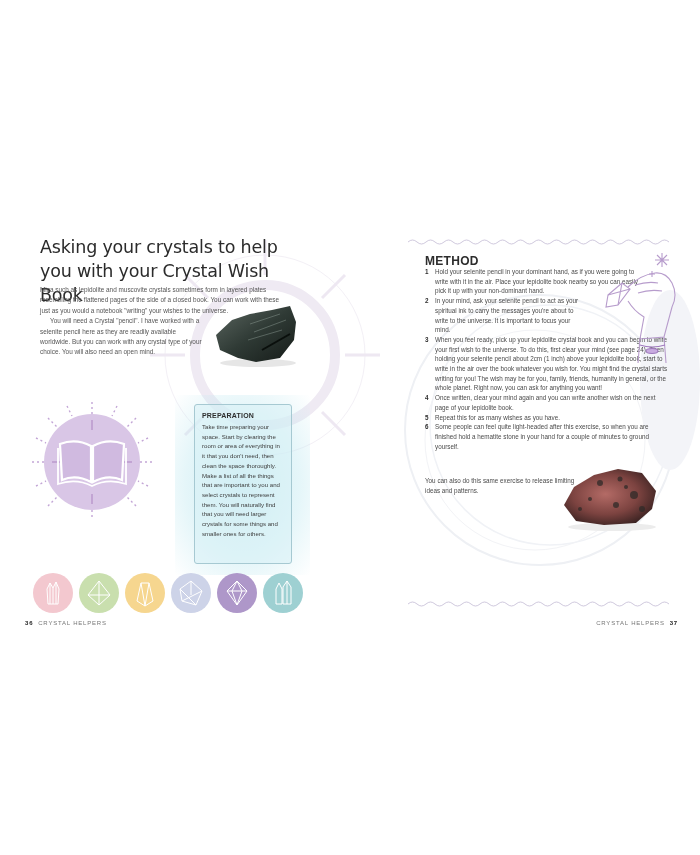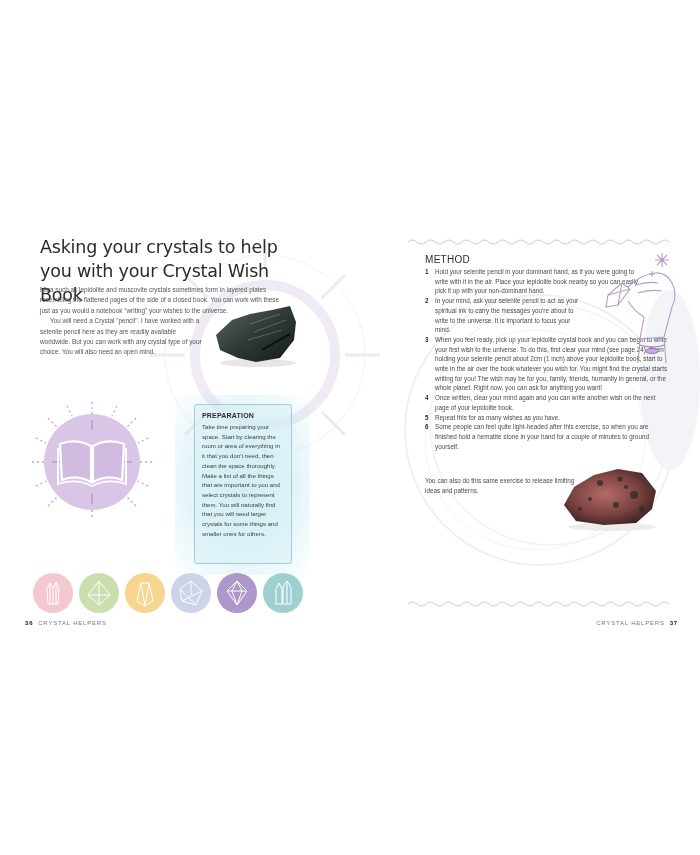--- a/index.html
+++ b/index.html
@@ -43,21 +43,21 @@
   .crystal-row { position:absolute; left:33px; top:573px; display:flex; gap:6px; }
   .crystal-circle { width:40px; height:40px; border-radius:50%; display:flex; align-items:center; justify-content:center; }
   .crystal-circle svg { width:26px; height:28px; }
 
   .folio-left { position:absolute; left:25px; top:620px; font-size:6px; letter-spacing:0.8px; color:#777; }
   .folio-left b, .folio-right b { color:#222; }
   .folio-right { position:absolute; right:22px; top:620px; font-size:6px; letter-spacing:0.8px; color:#777; }
 
   .wave { position:absolute; }
 
-  .method-title { position:absolute; left:425px; top:254px; font-size:10px; font-weight:normal; color:#2d2d2d; letter-spacing:0.3px; }
+  .method-title { position:absolute; left:425px; top:254px; font-size:12px; font-weight:bold; color:#2d2d2d; letter-spacing:0.3px; }
   .method-list { position:absolute; left:425px; top:267px; width:243px; list-style:none; font-size:6.3px; line-height:9.7px; color:#4a4a4a; }
   .method-list li { position:relative; padding-left:10px; }
   .method-list li .num { position:absolute; left:0; top:0; font-weight:bold; color:#2d2d2d; }
   .method-list li .txt { display:block; }
   .method-list li.short .txt { width:150px; }
   .method-list li.mid .txt { width:210px; }
 
   .closing { position:absolute; left:425px; top:476px; width:150px; font-size:6.3px; line-height:9.7px; color:#4a4a4a; }
 
   .rock2 { position:absolute; left:560px; top:465px; width:100px; height:70px; }

